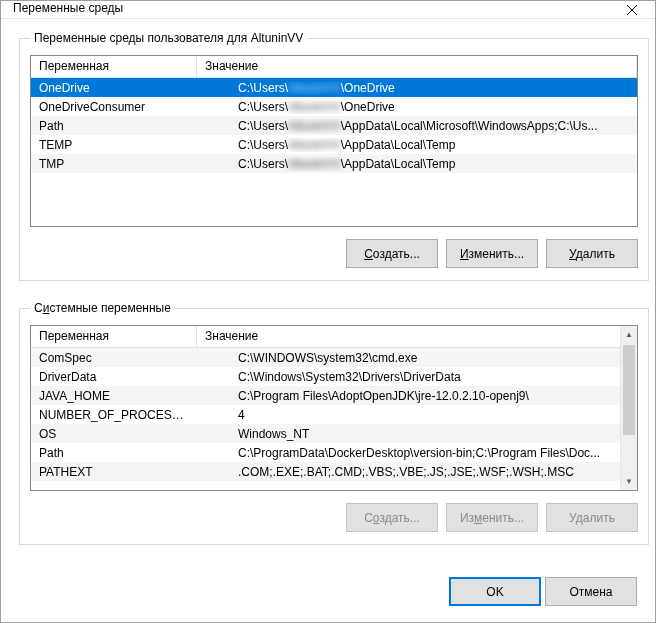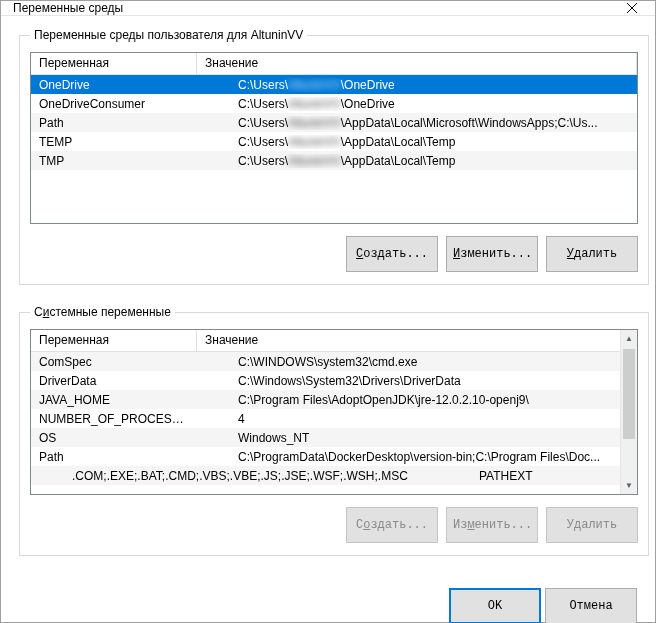--- a/index.html
+++ b/index.html
@@ -110,22 +110,22 @@
     opacity: 0.7;
   }
   .button-row {
     display: flex;
     justify-content: flex-end;
     gap: 8px;
     margin-top: 12px;
   }
   button.win-btn {
     width: 92px;
-    height: 36px;
-    font-family: Liberation Mono, monospace;
+    height: 29px;
+    font-family: Liberation Sans, sans-serif;
     font-size: 12px;
     background: #e1e1e1;
     border: 1px solid #adadad;
     cursor: pointer;
   }
   button.win-btn:disabled {
     color: #8a8a8a;
     background: #e1e1e1;
     border-color: #c5c5c5;
     cursor: default;
@@ -250,22 +250,22 @@
             </div>
             <div class="row alt">
               <div class="cell col-var">OS</div>
               <div class="cell col-val">Windows_NT</div>
             </div>
             <div class="row">
               <div class="cell col-var">Path</div>
               <div class="cell col-val">C:\ProgramData\DockerDesktop\version-bin;C:\Program Files\Doc...</div>
             </div>
             <div class="row alt">
+              <div class="cell col-var">PATHEXT</div>
               <div class="cell col-val">.COM;.EXE;.BAT;.CMD;.VBS;.VBE;.JS;.JSE;.WSF;.WSH;.MSC</div>
-              <div class="cell col-var">PATHEXT</div>
             </div>
           </div>
         <div class="scrollbar-v">
           <div class="scroll-arrow">▲</div>
           <div class="scroll-thumb"></div>
           <div class="scroll-arrow" style="position:absolute;bottom:0;left:0;right:0">▼</div>
         </div>
       </div>
 
       <div class="button-row">

